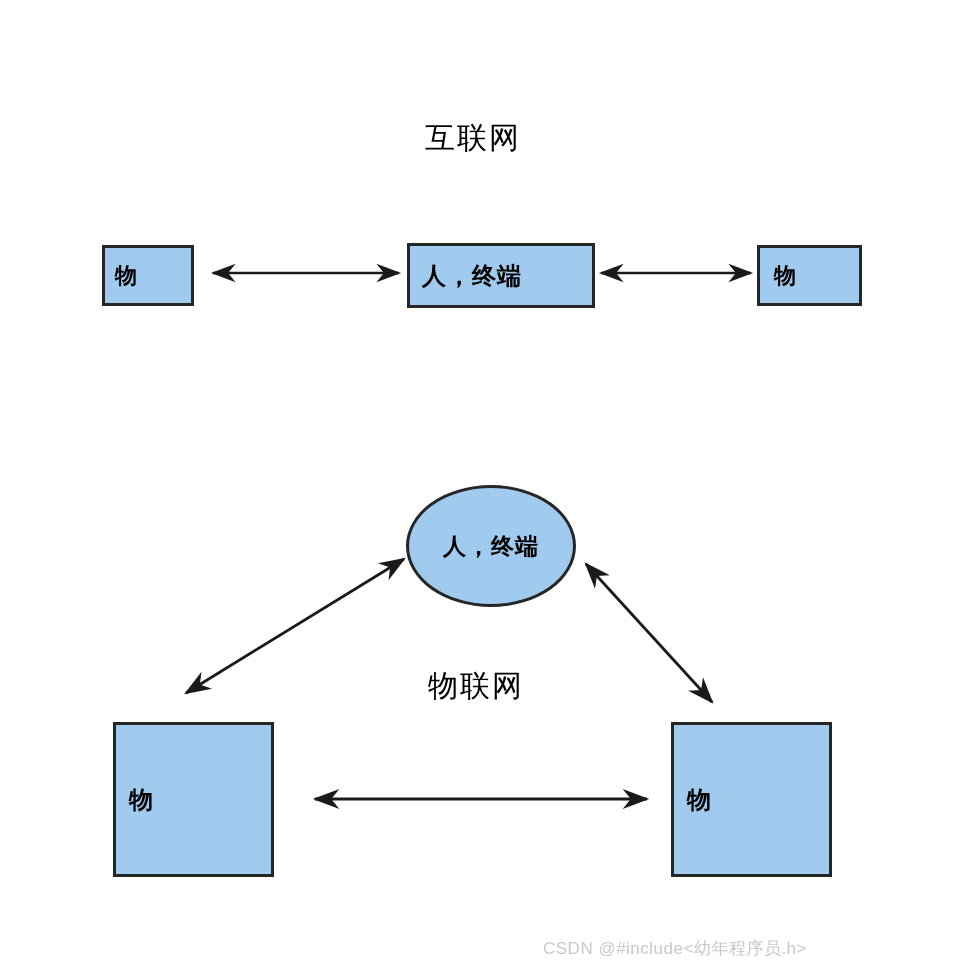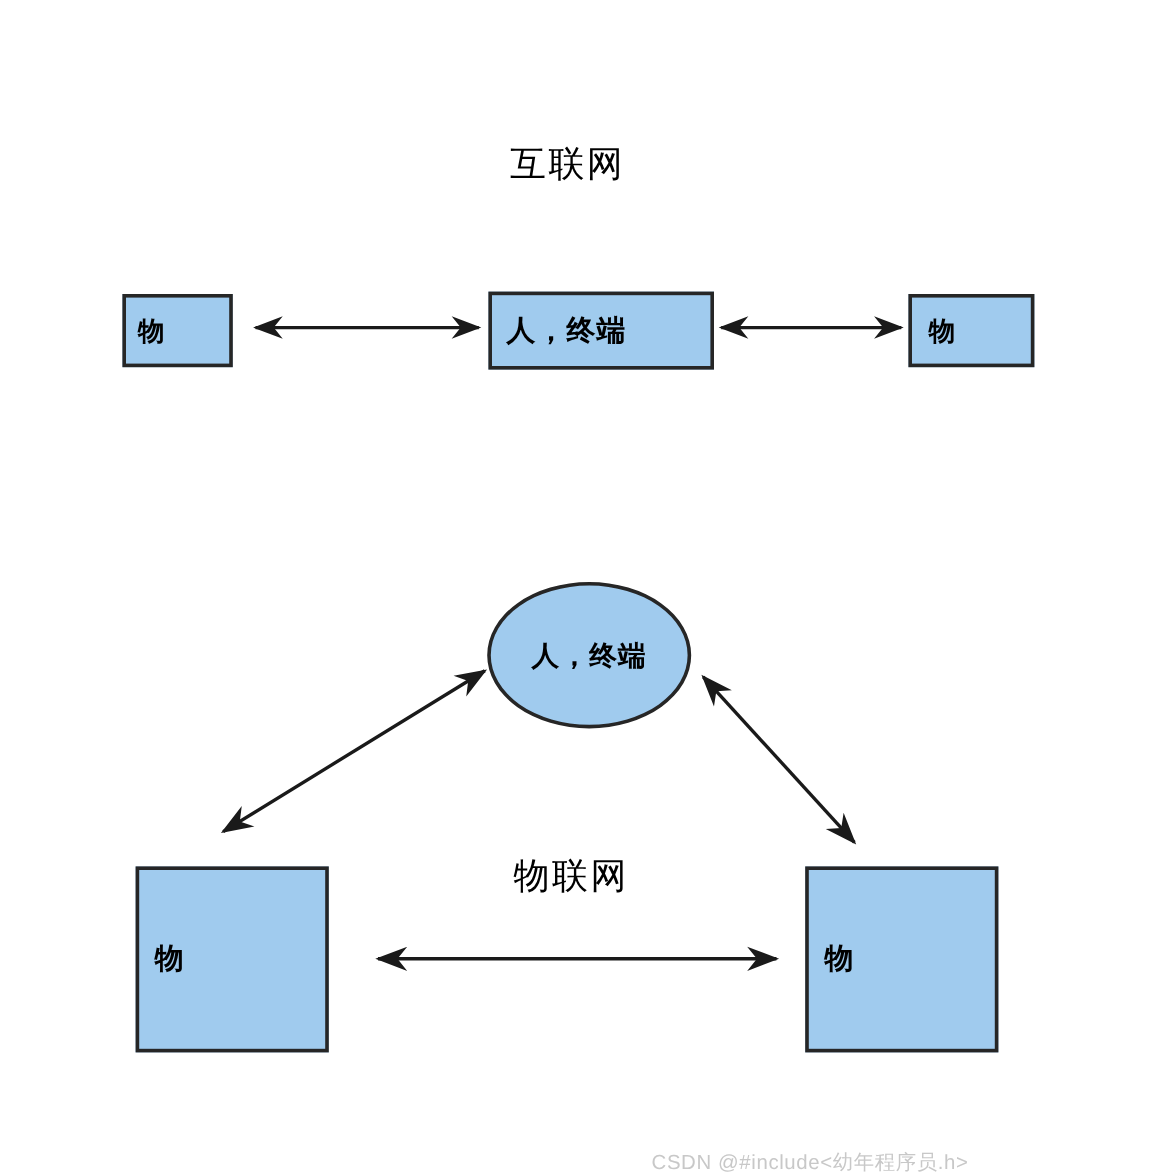--- a/index.html
+++ b/index.html
@@ -116,28 +116,27 @@
     left: 425px;
     top: 123px;
     font-size: 30px;
     letter-spacing: 2px;
   }
   .caption-iot {
     left: 428px;
     top: 671px;
     font-size: 30px;
     letter-spacing: 2px;
-    margin-top: 45px;
   }
 
   
   .watermark {
     position: absolute;
     right: 18px;
-    bottom: 0;
+    bottom: 20px;
     font-size: 17px;
     color: #c8c8c8;
     white-space: nowrap;
     letter-spacing: 0.5px;
   }
 
   
   #arrows {
     position: absolute;
     left: 0;

